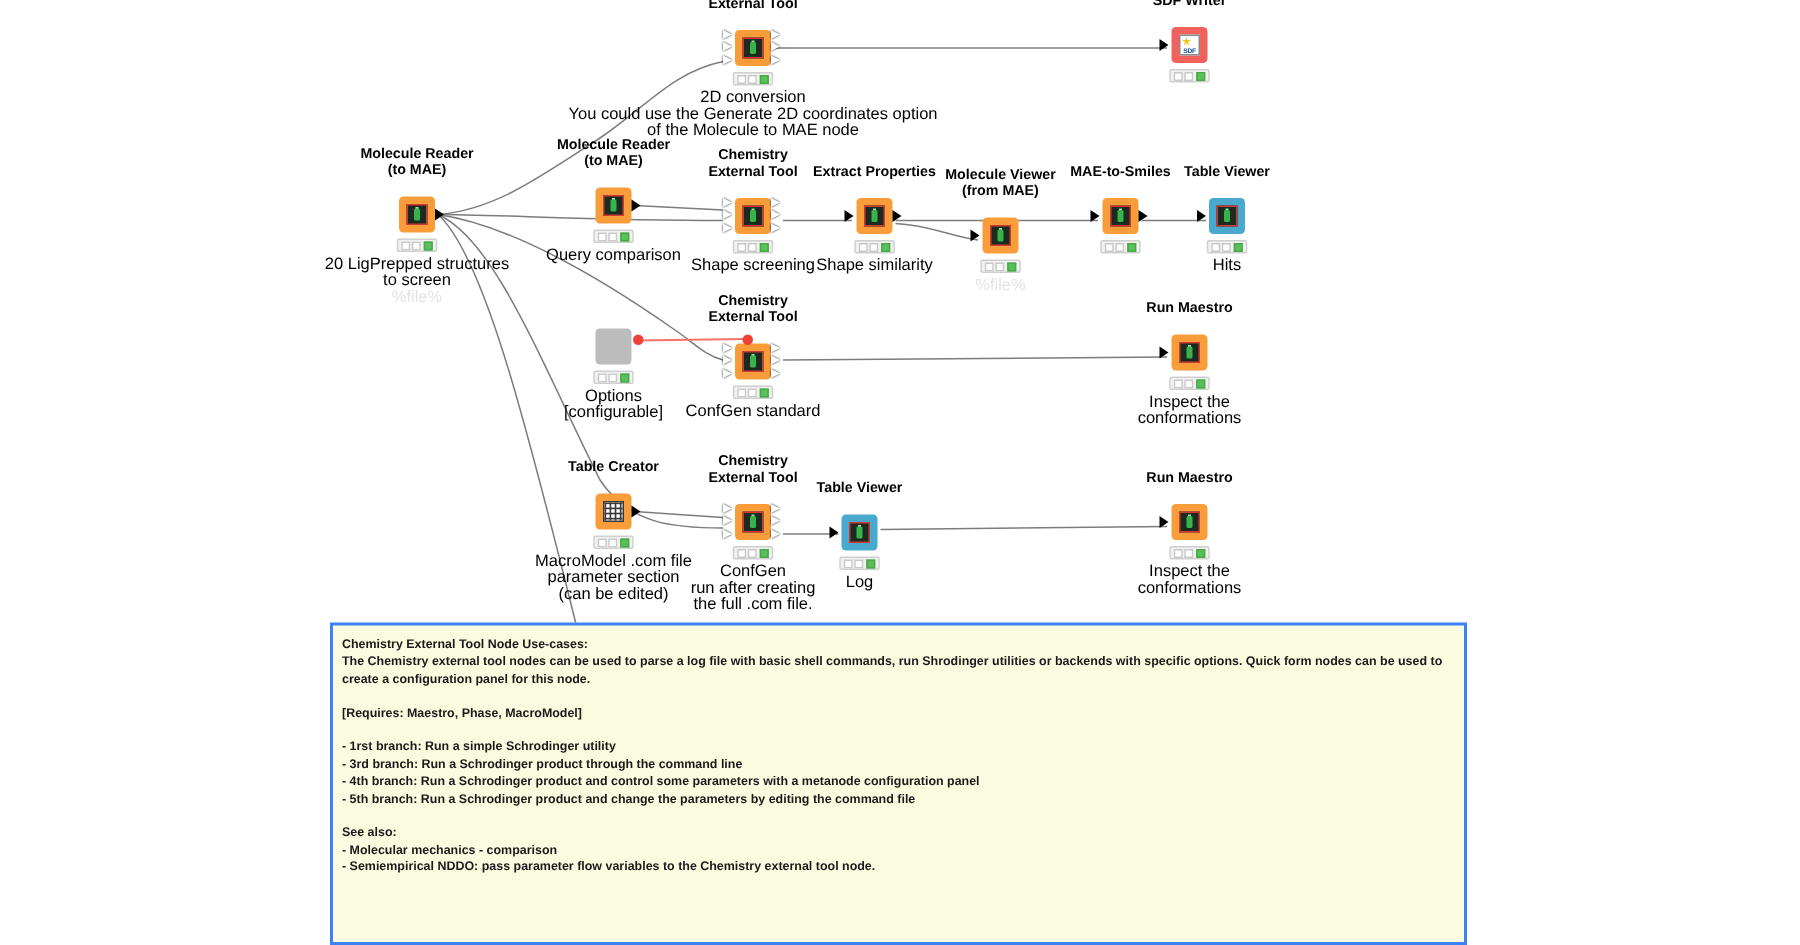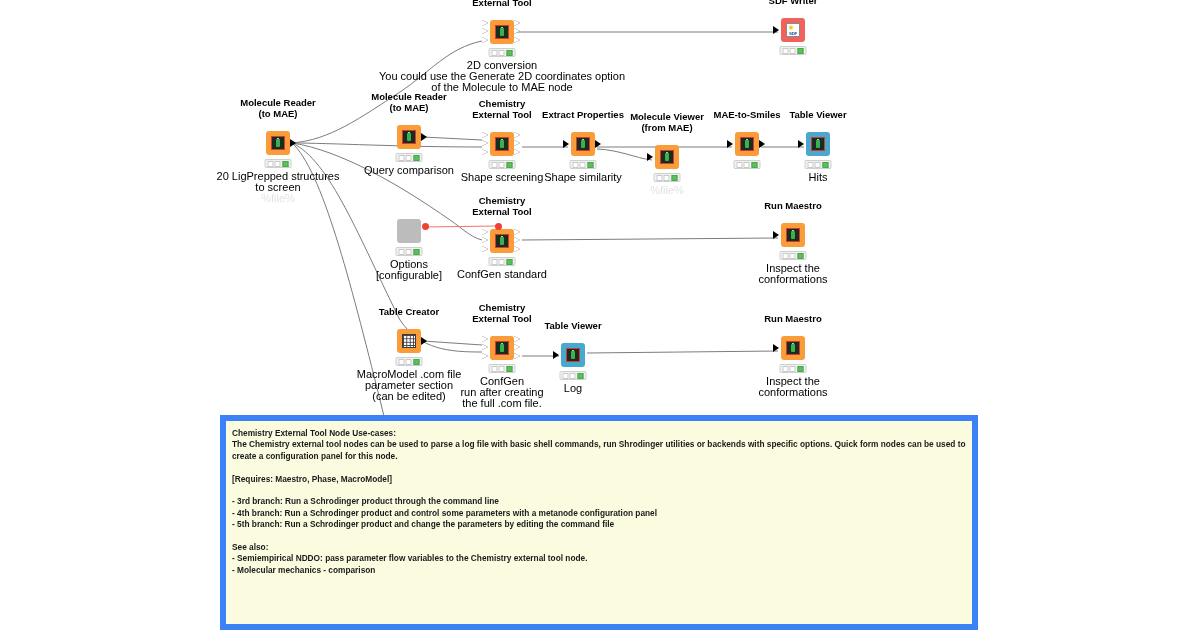--- a/index.html
+++ b/index.html
@@ -204,21 +204,21 @@
   }
 
   
   #annotation {
     position: absolute;
     left: 220px;
     top: 415px;
     width: 758px;
     height: 215px;
     background: #fbfbe0;
-    border: 6px solid #3b82f6;
+    border: 2px solid #3b82f6;
     box-sizing: border-box;
     padding: 7px 6px 6px 6px;
     font-size: 8.3px;
     line-height: 11.4px;
     color: #1a1a1a;
     font-family: "Liberation Sans", sans-serif;
   }
   #annotation .ann-title {
     font-weight: bold;
     font-size: 8.3px;
@@ -568,22 +568,23 @@
       <span>conformations</span>
     </div>
   </div>
 
   <div id="annotation">
     <div class="ann-title">Chemistry External Tool Node Use-cases:</div>
     <div class="ann-line">The Chemistry external tool nodes can be used to parse a log file with basic shell commands, run Shrodinger utilities or backends with specific options. Quick form nodes can be used to create a configuration panel for this node.</div>
     <div class="ann-blank"></div>
     <div class="ann-line">[Requires: Maestro, Phase, MacroModel]</div>
     <div class="ann-blank"></div>
+    <div class="ann-line">- 1rst branch: Run a simple Schrodinger utility</div>
     <div class="ann-line">- 3rd branch: Run a Schrodinger product through the command line</div>
     <div class="ann-line">- 4th branch: Run a Schrodinger product and control some parameters with a metanode configuration panel</div>
     <div class="ann-line">- 5th branch: Run a Schrodinger product and change the parameters by editing the command file</div>
     <div class="ann-blank"></div>
     <div class="ann-line">See also:</div>
+    <div class="ann-line">- Molecular mechanics - comparison</div>
     <div class="ann-line">- Semiempirical NDDO: pass parameter flow variables to the Chemistry external tool node.</div>
-    <div class="ann-line">- Molecular mechanics - comparison</div>
   </div>
 
 </div>
 
 </body></html>

